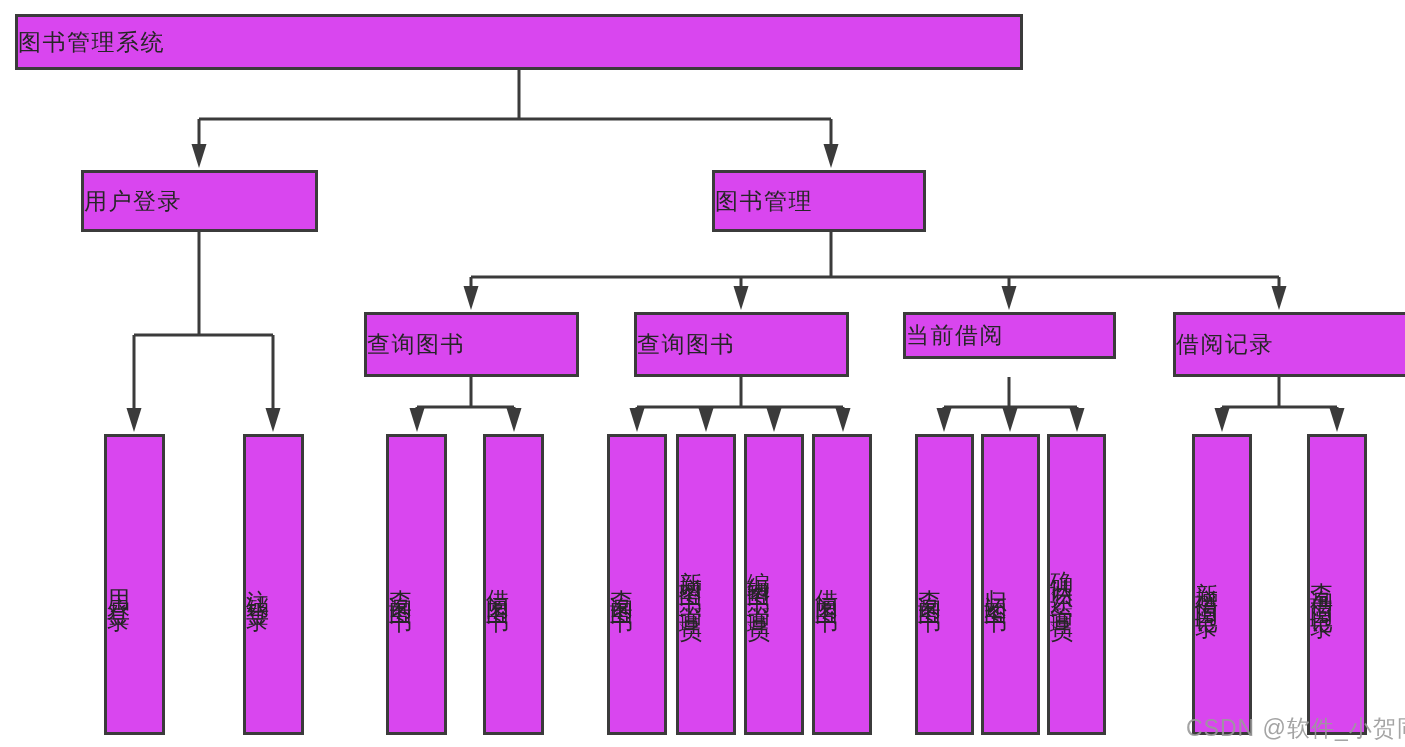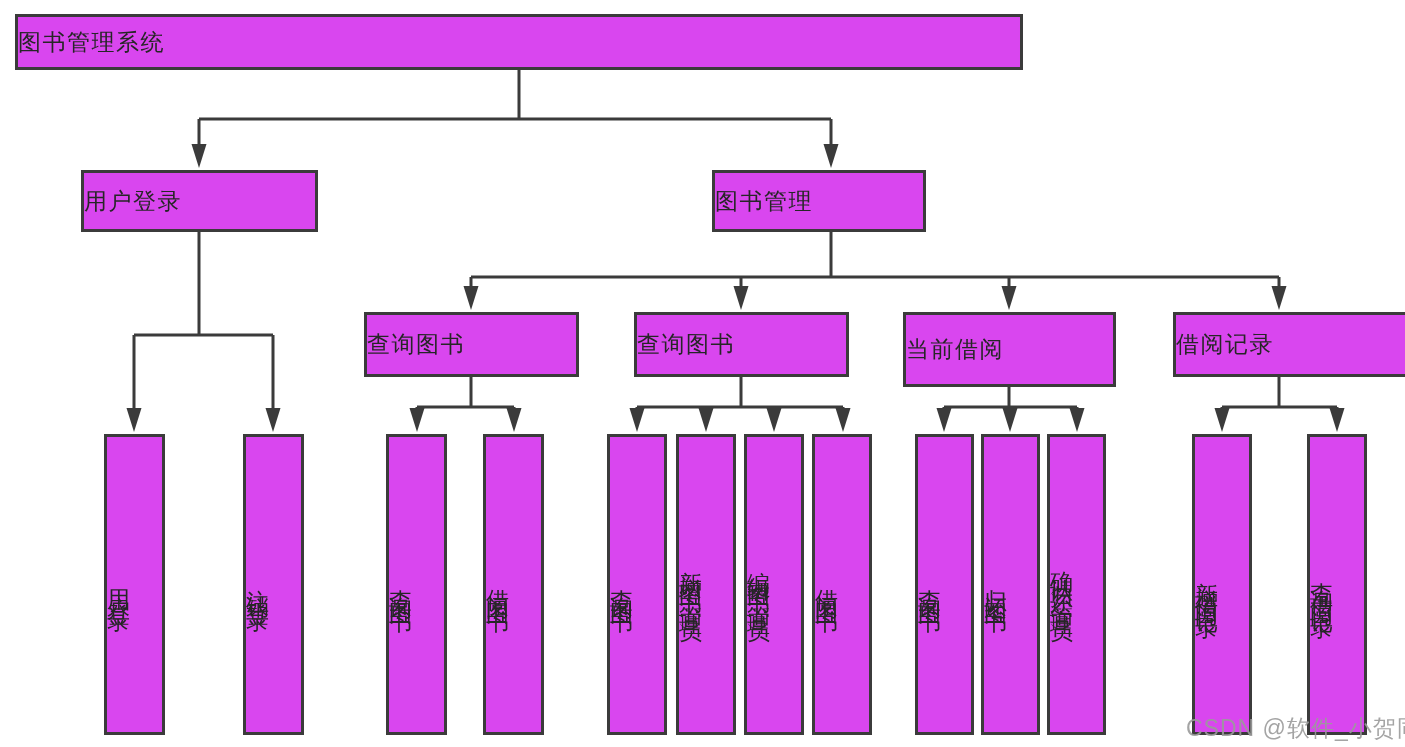--- a/index.html
+++ b/index.html
@@ -102,21 +102,21 @@
   <div class="node" style="left:712px;top:170px;width:214px;height:62px">
     <span class="lbl">图书管理</span>
   </div>
 
   <div class="node" style="left:364px;top:312px;width:215px;height:65px">
     <span class="lbl">查询图书</span>
   </div>
   <div class="node" style="left:634px;top:312px;width:215px;height:65px">
     <span class="lbl">查询图书</span>
   </div>
-  <div class="node" style="left:903px;top:312px;width:213px;height:75px">
+  <div class="node" style="left:903px;top:312px;width:213px;height:47px">
     <span class="lbl">当前借阅</span>
   </div>
   <div class="node" style="left:1173px;top:312px;width:252px;height:65px">
     <span class="lbl">借阅记录</span>
   </div>
 
   <div class="node v" style="left:104px;top:434px;width:61px;height:301px">
     <span class="lbl">用户登录</span>
   </div>
   <div class="node v" style="left:243px;top:434px;width:61px;height:301px">

